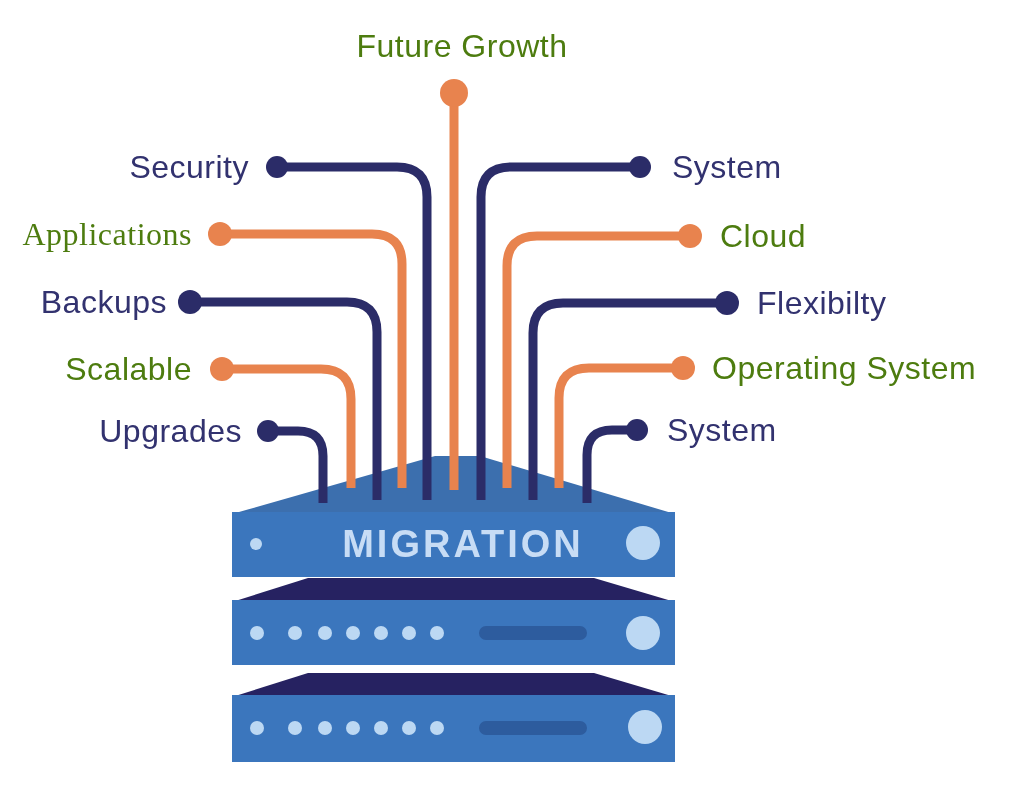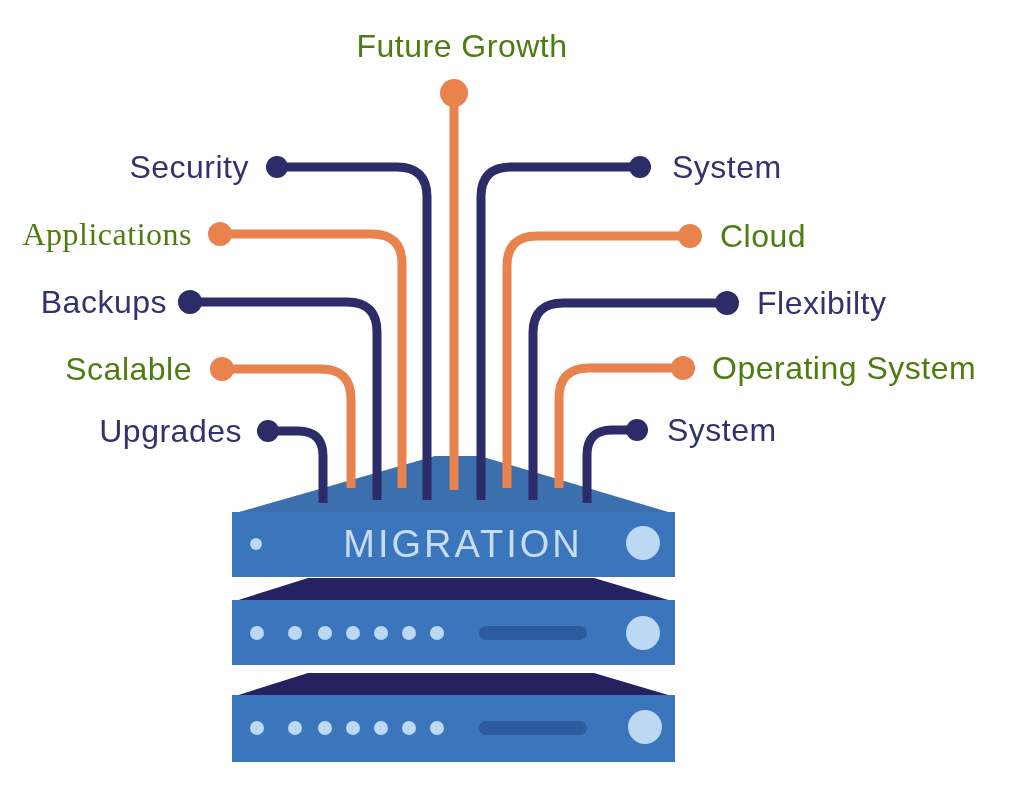--- a/index.html
+++ b/index.html
@@ -20,21 +20,21 @@
   }
   .topic-label.navy{color:#32326f;}
   .topic-label.orange{color:#4d7c0f;}
   .topic-label.align-right{text-align:right;}
   .topic-label.align-center{text-align:center;}
   .server-title{
     position:absolute;
     left:283px;top:523px;width:360px;
     text-align:center;
     font-size:38px;
-    font-weight:normal;
+    font-weight:bold;
     letter-spacing:3px;
     color:#c7dcf5;
   }
   .wire{fill:none;stroke-width:9;stroke-linecap:butt;}
   .wire.navy{stroke:#2b2c68;}
   .wire.orange{stroke:#e8834e;}
   .dot.navy{fill:#2b2c68;}
   .dot.orange{fill:#e8834e;}
 </style>
 </head>

